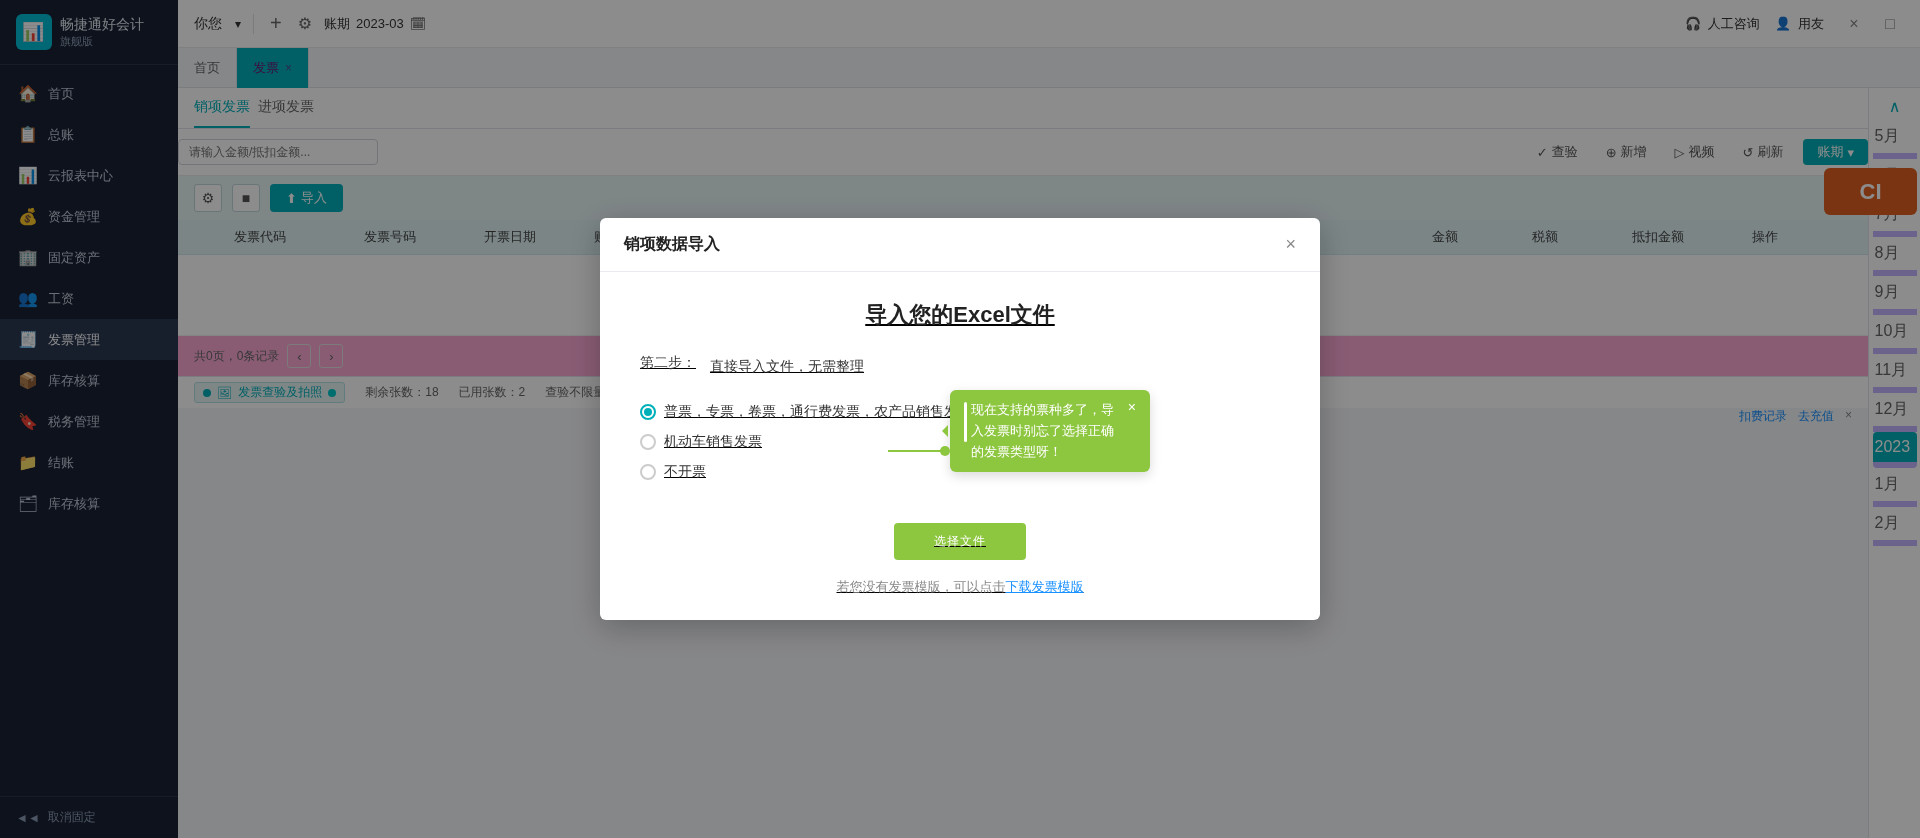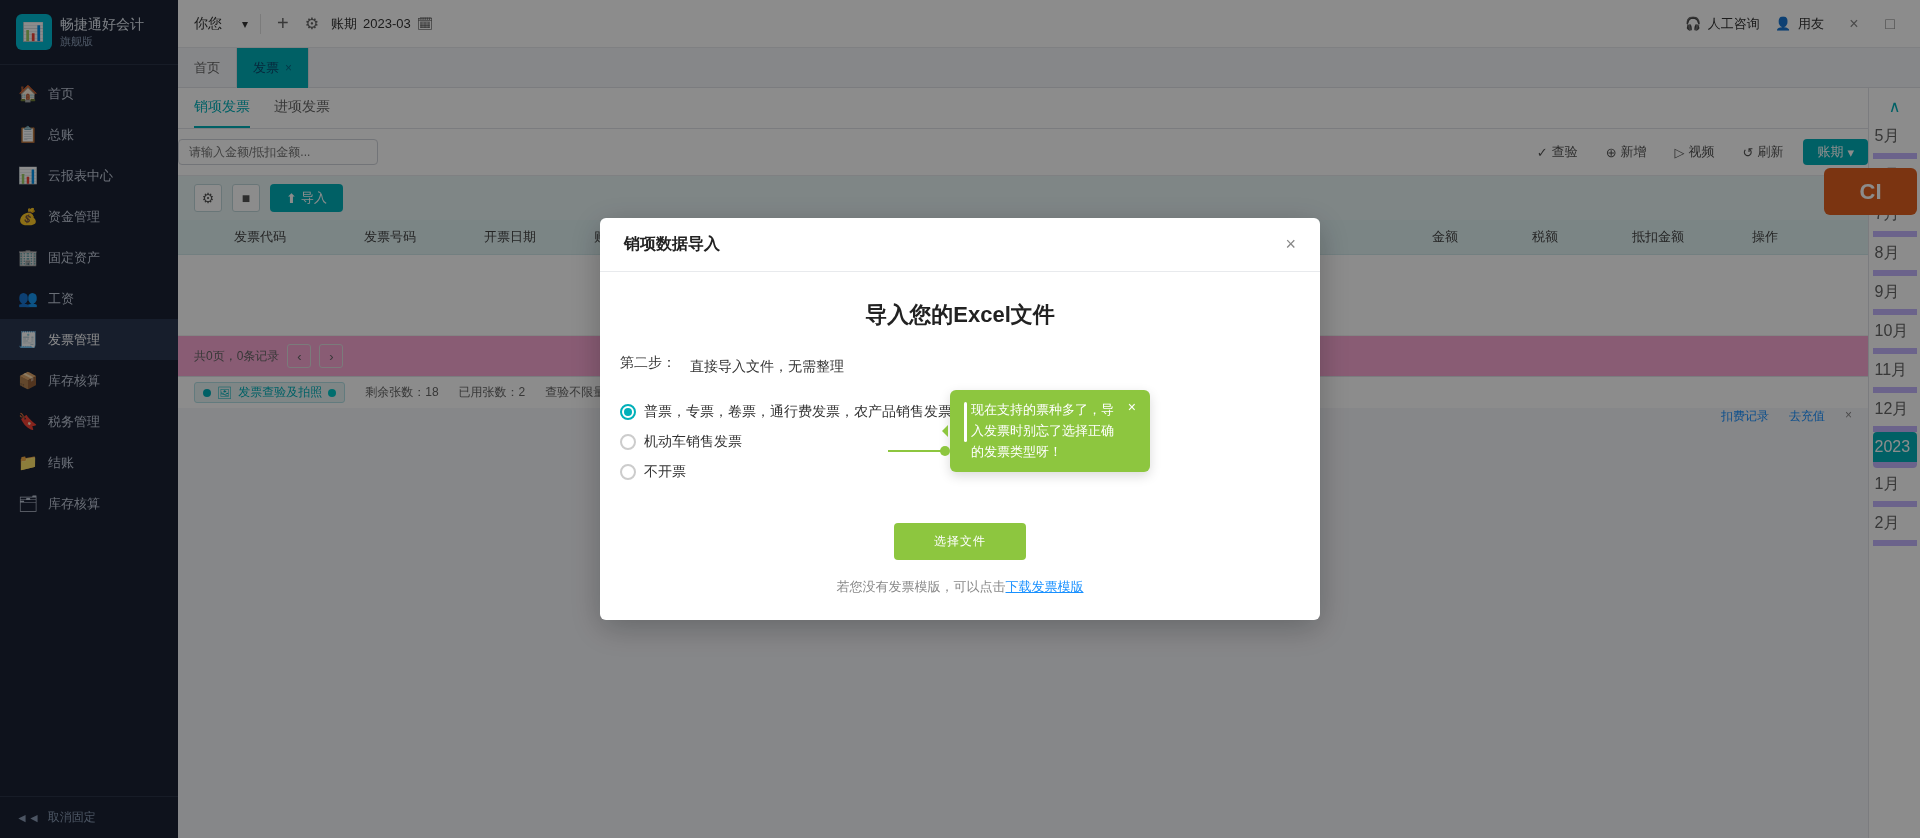--- a/index.html
+++ b/index.html
@@ -19,62 +19,62 @@
     .sidebar-item.active { background: #2a3750; color: #fff; }
     .sidebar-item-icon { font-size: 16px; width: 20px; text-align: center; }
     .sidebar-item-label { font-size: 13px; }
     .sidebar-footer { padding: 12px 16px; border-top: 1px solid #2a3348; display: flex; align-items: center; gap: 8px; font-size: 12px; color: #8a9bb5; cursor: pointer; }
 
     
     .main-area { flex: 1; display: flex; flex-direction: column; overflow: hidden; }
 
     
     .topbar { height: 48px; background: #fff; display: flex; align-items: center; padding: 0 16px; border-bottom: 1px solid #e8eaed; gap: 12px; }
-    .topbar-company { font-size: 14px; color: #333; display: flex; align-items: center; gap: 20px; cursor: pointer; }
+    .topbar-company { font-size: 14px; color: #333; display: flex; align-items: center; gap: 13px; cursor: pointer; }
     .topbar-divider { width: 1px; height: 20px; background: #e0e0e0; }
     .topbar-add { font-size: 20px; color: #666; cursor: pointer; padding: 4px; }
     .topbar-gear { font-size: 16px; color: #666; cursor: pointer; }
     .topbar-period { font-size: 13px; color: #333; display: flex; align-items: center; gap: 6px; }
     .topbar-right { margin-left: auto; display: flex; align-items: center; gap: 16px; }
     .topbar-consult { display: flex; align-items: center; gap: 6px; font-size: 13px; color: #333; cursor: pointer; }
     .topbar-user { display: flex; align-items: center; gap: 6px; font-size: 13px; color: #333; cursor: pointer; }
 
     
     .tabbar { height: 40px; background: #f5f6fa; display: flex; align-items: center; padding: 0 0; border-bottom: 1px solid #e0e2e8; }
     .tab-item { height: 40px; display: flex; align-items: center; padding: 0 16px; font-size: 13px; color: #666; cursor: pointer; border-right: 1px solid #e0e2e8; }
-    .tab-item.active { background: #00b0b9; color: #0c4a6e; text-align: right; }
+    .tab-item.active { background: #00b0b9; color: #701a75; text-align: right; }
     .tab-close { margin-left: 6px; font-size: 12px; opacity: 0.7; }
 
     
     .content-area { flex: 1; display: flex; overflow: hidden; }
 
     
     .page-content { flex: 1; background: #f5f6fa; overflow: auto; padding: 0; }
 
     
-    .sub-nav { background: #fff; padding: 10px 16px 0; display: flex; gap: 24px; border-bottom: 1px solid #e0e2e8; }
+    .sub-nav { background: #fff; padding: 10px 16px 0; display: flex; gap: 8px; border-bottom: 1px solid #e0e2e8; }
     .sub-nav-item { font-size: 14px; color: #666; padding-bottom: 10px; cursor: pointer; border-bottom: 2px solid transparent; }
     .sub-nav-item.active { color: #00b0b9; border-bottom-color: #00b0b9; font-weight: 500; }
     .toolbar-search { border: 1px solid #d0d3da; border-radius: 4px; padding: 5px 10px; font-size: 12px; color: #999; width: 200px; outline: none; }
 
     
     .right-panel { width: 52px; background: #fff; border-left: 1px solid #e0e2e8; display: flex; flex-direction: column; align-items: center; padding-top: 4px; }
     .right-panel-scroll-up { width: 36px; height: 28px; display: flex; align-items: center; justify-content: center; color: #00b0b9; font-size: 16px; cursor: pointer; }
     .timeline-item { width: 44px; text-align: left; padding: 6px 2px; font-size: 16px; color: #666; cursor: pointer; border-bottom: 6px solid #c4b5fd; }
     .timeline-item.current { background: #00b0b9; color: #fff; border-radius: 4px; }
 
     
     .overlay { position: fixed; top: 0; left: 0; width: 1920px; height: 838px; background: rgba(0,0,0,0.45); z-index: 100; display: flex; align-items: center; justify-content: center; }
 
     
     .modal { background: #fff; border-radius: 6px; width: 720px; box-shadow: 0 8px 32px rgba(0,0,0,0.25); position: relative; padding: 0; }
     .modal-header { display: flex; align-items: center; justify-content: space-between; padding: 16px 24px; border-bottom: 1px solid #e8eaed; }
     .modal-title { font-size: 16px; font-weight: 600; color: #222; }
     .modal-close { font-size: 18px; color: #888; cursor: pointer; line-height: 1; }
-    .modal-body { padding: 28px 20px 24px; }
+    .modal-body { padding: 28px 40px 24px; text-decoration: underline; }
     .modal-file-title { text-align: center; font-size: 22px; font-weight: 600; color: #222; margin-bottom: 24px; }
     .step-row { display: flex; margin-bottom: 14px; }
     .step-label { font-size: 14px; color: #333; font-weight: 500; white-space: nowrap; min-width: 70px; }
     .step-content { font-size: 14px; color: #333; line-height: 1.8; }
     .step-link { color: #1890ff; text-decoration: underline; cursor: pointer; font-size: 13px; }
     .step-note { color: #888; font-size: 13px; }
     .radio-group { margin: 10px 0; }
     .radio-row { display: flex; align-items: center; gap: 8px; margin-bottom: 12px; font-size: 14px; color: #333; }
     .radio-dot { width: 16px; height: 16px; border-radius: 50%; border: 2px solid #ccc; display: inline-flex; align-items: center; justify-content: center; cursor: pointer; flex-shrink: 0; }
     .radio-dot.checked { border-color: #00b0b9; }
@@ -87,21 +87,21 @@
     .tooltip-bubble { position: absolute; background: #8dc63f; color: #fff; border-radius: 6px; padding: 10px 14px; font-size: 13px; line-height: 1.6; width: 200px; top: 390px; left: 950px; z-index: 200; box-shadow: 0 4px 12px rgba(0,0,0,0.15); }
     .tooltip-bubble::before { content: ''; position: absolute; left: -8px; top: 50%; transform: translateY(-50%); border: 6px solid transparent; border-right-color: #8dc63f; border-left: none; }
     .tooltip-close { float: right; cursor: pointer; font-size: 14px; line-height: 1; margin-left: 8px; }
     .tooltip-line { display: flex; align-items: flex-start; gap: 4px; }
     .tooltip-bar { width: 3px; background: #fff; border-radius: 2px; flex-shrink: 0; margin-top: 2px; height: 40px; }
 
     
     .bottombar { height: 32px; background: #fff; border-top: 1px solid #e0e2e8; display: flex; align-items: center; padding: 0 16px; gap: 20px; font-size: 12px; color: #666; }
     .bottombar-tag { background: #e8f4f5; color: #00b0b9; border: 1px solid #b3e0e5; border-radius: 3px; padding: 1px 8px; font-size: 12px; display: flex; align-items: center; gap: 6px; }
     .bottombar-dot { width: 8px; height: 8px; border-radius: 50%; background: #00b0b9; display: inline-block; }
-    .bottombar-links { margin-left: auto; display: flex; gap: 20px; margin-top: 48px; }
+    .bottombar-links { margin-left: auto; display: flex; gap: 11px; margin-top: 48px; }
     .bottombar-link { color: #1890ff; cursor: pointer; }
     .bottombar-close { color: #888; cursor: pointer; }
 
     
     .pagination-bar { display: flex; align-items: center; padding: 8px 16px; font-size: 12px; color: #666; background: #f9a8d4; border-top: 1px solid #f0f0f0; gap: 8px; }
     .page-btn { width: 24px; height: 24px; border: 1px solid #e0e0e0; border-radius: 3px; display: flex; align-items: center; justify-content: center; cursor: pointer; font-size: 13px; }
 
     
     .window-controls { display: flex; align-items: center; gap: 8px; margin-left: auto; }
     .window-btn { width: 28px; height: 28px; display: flex; align-items: center; justify-content: center; cursor: pointer; font-size: 16px; color: #888; }

